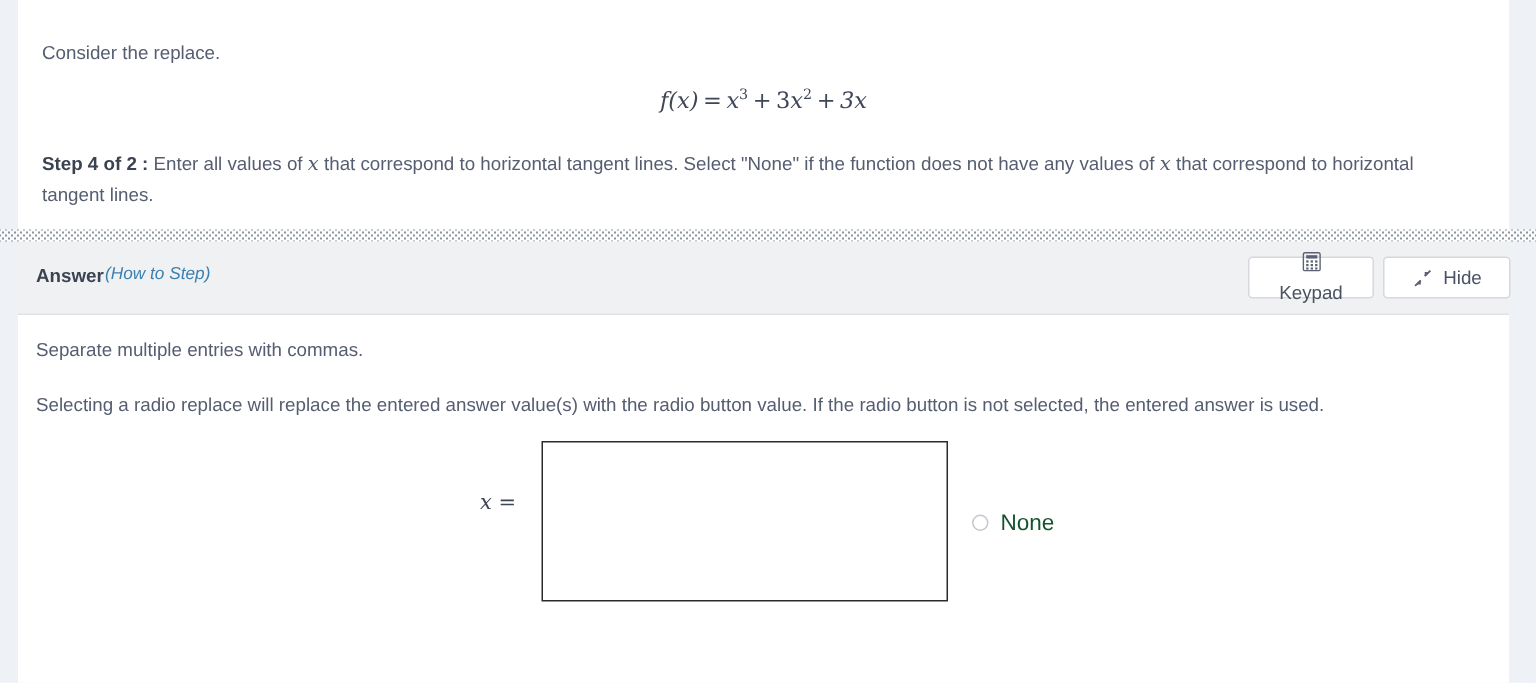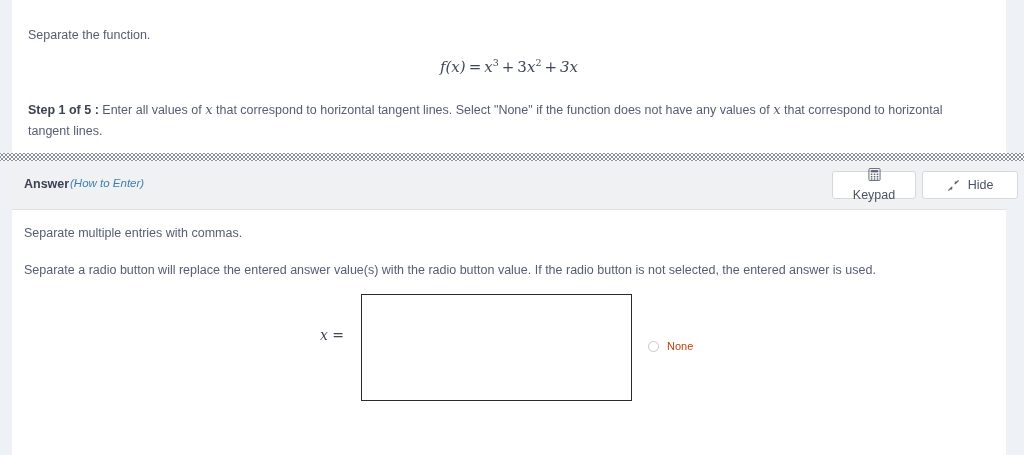--- a/index.html
+++ b/index.html
@@ -160,21 +160,21 @@
     box-sizing: border-box;
     display: flex;
     align-items: center;
     justify-content: center;
     gap: 7px;
     font-size: 12.5px;
     color: #4a5263;
     cursor: pointer;
   }
   .btn-keypad { left: 820px; width: 84px; flex-direction: column; }
-  .btn-hide   { left: 910px; width: 96px; }
+  .btn-hide   { left: 910px; width: 85px; }
   .btn-icon {
     display: inline-flex;
     align-items: center;
     justify-content: center;
     width: 14px;
     height: 14px;
   }
 
   
   .answer-body {
@@ -245,57 +245,57 @@
   .radio {
     width: 11px;
     height: 11px;
     border: 1px solid #c4c8cf;
     border-radius: 50%;
     background: #fff;
     box-sizing: border-box;
     cursor: pointer;
   }
   .none-label {
-    font-size: 11px;
-    color: #c2410c;
+    font-size: 15px;
+    color: #14532d;
     cursor: pointer;
   }
 </style>
 </head>
 <body>
 
 <div id="page">
 
   <div class="left-gutter"></div>
   <div class="right-gutter"></div>
   <div class="content-col"></div>
 
   <div class="question-block">
 
-    <div class="prompt-line">Separate the function.</div>
+    <div class="prompt-line">Consider the replace.</div>
 
     <div class="formula">
       <i>f(x)</i><span class="op">=</span><i>x</i><sup>3</sup><span class="op">+</span><span>3</span><i>x</i><sup>2</sup><span class="op">+</span><i>3x</i>
     </div>
 
     <div class="step-line">
-      <span class="step-label">Step 1 of 5 :</span>
+      <span class="step-label">Step 4 of 2 :</span>
       <span>Enter all values of</span>
       <span class="mathvar">x</span>
       <span>that correspond to horizontal tangent lines. Select "None" if the function does not have any values of</span>
       <span class="mathvar">x</span>
       <span>that correspond to horizontal tangent lines.</span>
     </div>
   </div>
 
   <div class="dotted-strip"></div>
 
   <div class="answer-bar">
     <span class="answer-title">Answer</span>
-    <a class="how-to-enter" href="#">(How to Enter)</a>
+    <a class="how-to-enter" href="#">(How to Step)</a>
 
     <div class="btn btn-keypad">
       <span class="btn-icon">
         <svg width="13" height="13" viewBox="0 0 14 14">
           <rect x="1" y="0.5" width="12" height="13" rx="1.2" fill="none" stroke="#5a6273" stroke-width="1"></rect>
           <rect x="3" y="2.3" width="8" height="2.4" fill="#5a6273"></rect>
           <rect x="3" y="6" width="1.7" height="1.6" fill="#5a6273"></rect>
           <rect x="6.2" y="6" width="1.7" height="1.6" fill="#5a6273"></rect>
           <rect x="9.4" y="6" width="1.7" height="1.6" fill="#5a6273"></rect>
           <rect x="3" y="8.6" width="1.7" height="1.6" fill="#5a6273"></rect>
@@ -317,21 +317,21 @@
           <path d="M12.5 1.5 L8.5 5.5" stroke="#5a6273" stroke-width="1.4" fill="none"></path>
           <path d="M8.4 5.6 L8.4 2.6 L11.4 2.6 Z" fill="#5a6273"></path>
         </svg>
       </span>
       <span>Hide</span>
     </div>
   </div>
 
   <div class="answer-body">
     <div class="hint-1">Separate multiple entries with commas.</div>
-    <div class="hint-2">Separate a radio button will replace the entered answer value(s) with the radio button value. If the radio button is not selected, the entered answer is used.</div>
+    <div class="hint-2">Selecting a radio replace will replace the entered answer value(s) with the radio button value. If the radio button is not selected, the entered answer is used.</div>
 
     <div class="answer-row">
       <div class="x-label">
         <i>x</i>
         <span>=</span>
       </div>
 
       <textarea class="answer-input" placeholder="" style=""></textarea>
 
       <div class="none-option">

